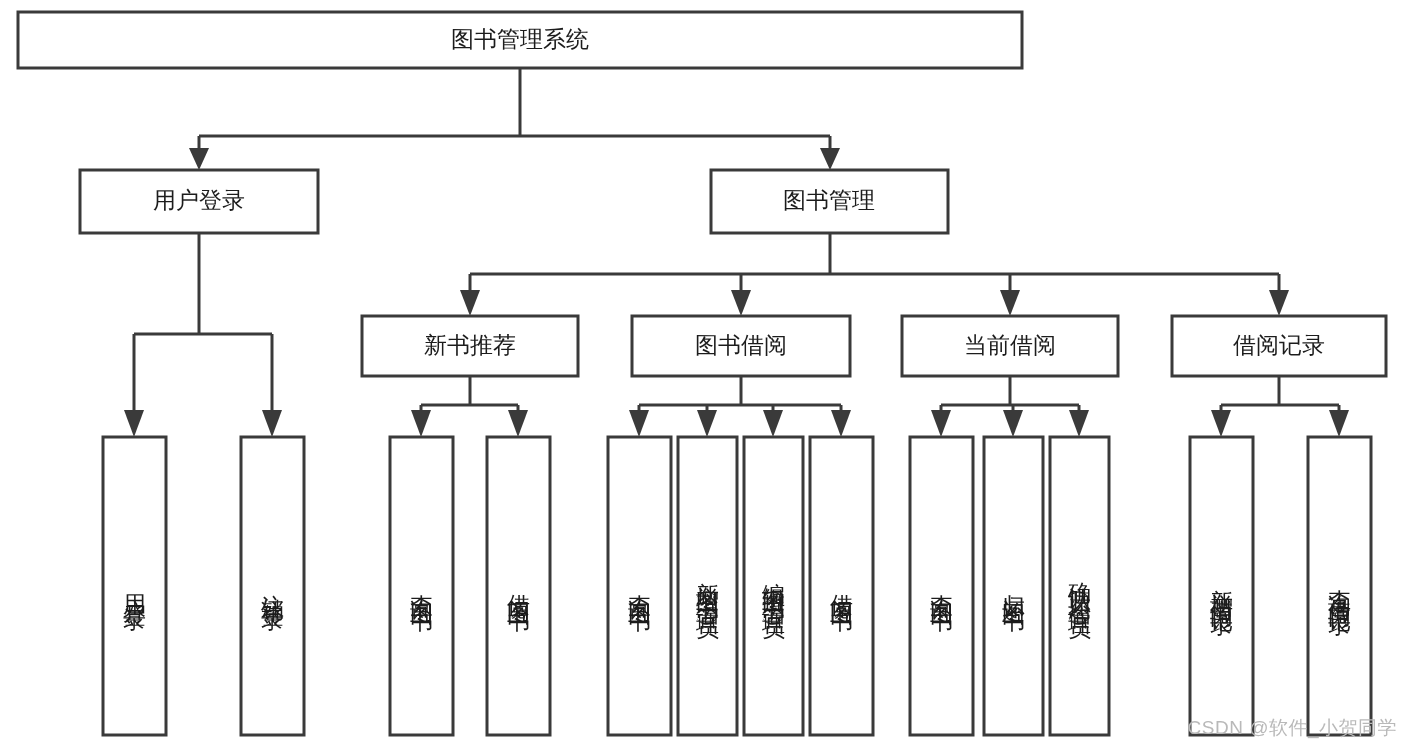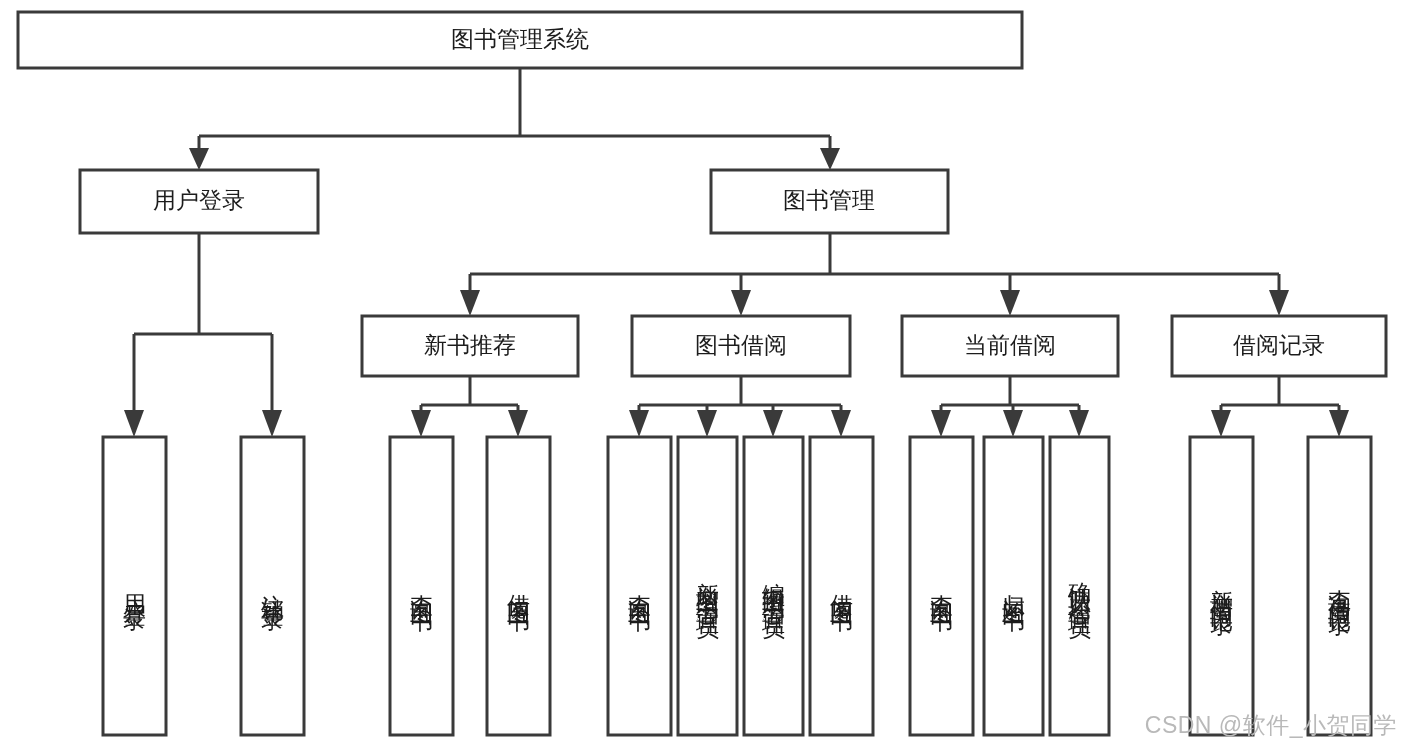--- a/index.html
+++ b/index.html
@@ -57,21 +57,21 @@
     justify-content: center;
     text-align: center;
     white-space: nowrap;
     pointer-events: none;
   }
   #watermark {
     position: absolute;
     right: 8px;
     bottom: 6px;
     font-family: "Liberation Sans", "DejaVu Sans", sans-serif;
-    font-size: 23px;
+    font-size: 19px;
     color: #b9b9b9;
     white-space: nowrap;
     letter-spacing: 0.5px;
   }
 </style>
 </head>
 <body>
 
 <svg id="diagram" viewBox="0 0 1405 747">
 

